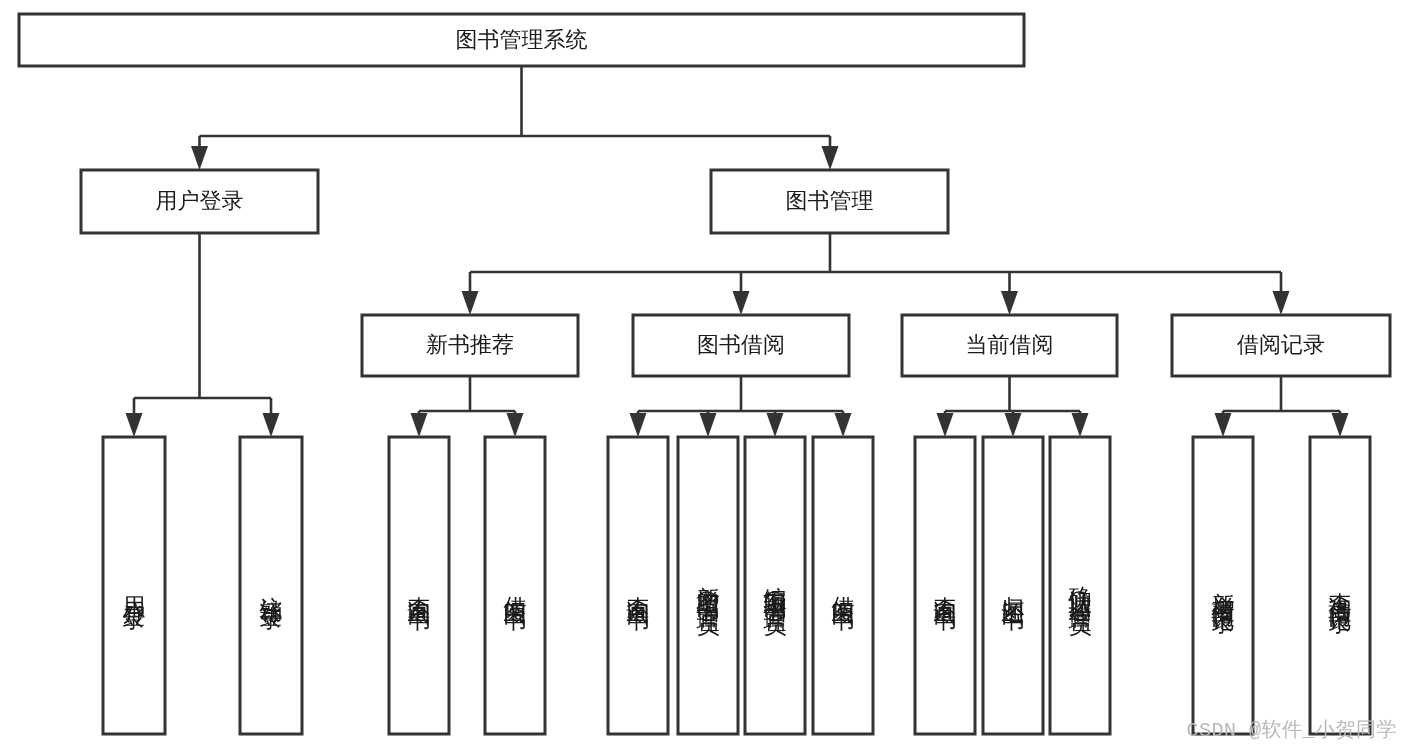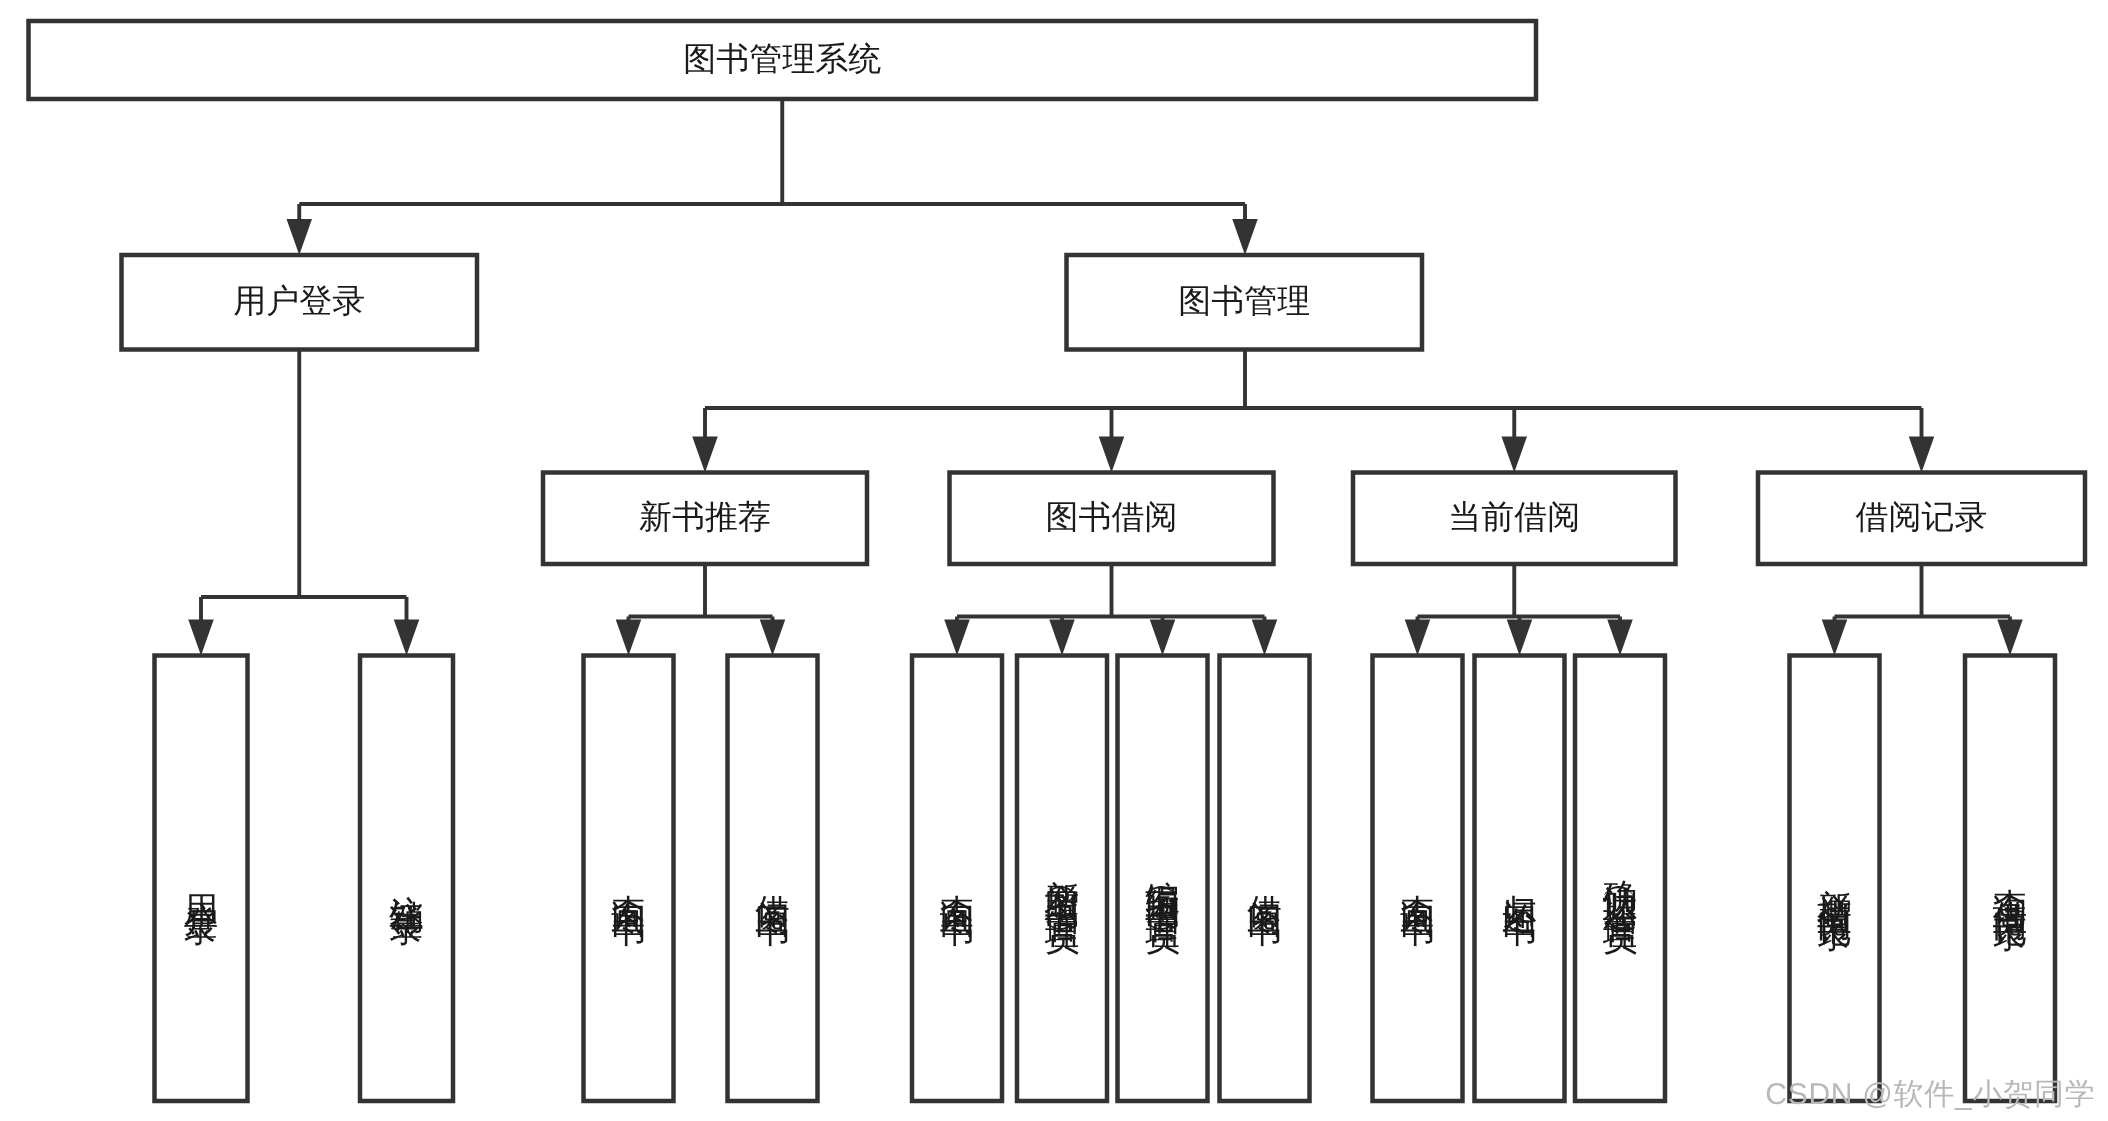--- a/index.html
+++ b/index.html
@@ -61,21 +61,21 @@
     white-space: nowrap;
     display: flex;
     align-items: center;
     justify-content: center;
     pointer-events: none;
   }
   .watermark {
     position: absolute;
     right: 8px;
     bottom: 4px;
-    font-family: Liberation Sans, sans-serif;
+    font-family: Liberation Mono, monospace;
     font-size: 20px;
     color: #b8b8b8;
     white-space: nowrap;
     letter-spacing: 0.5px;
   }
 </style>
 </head>
 <body>
 
 <div id="diagram-root">

